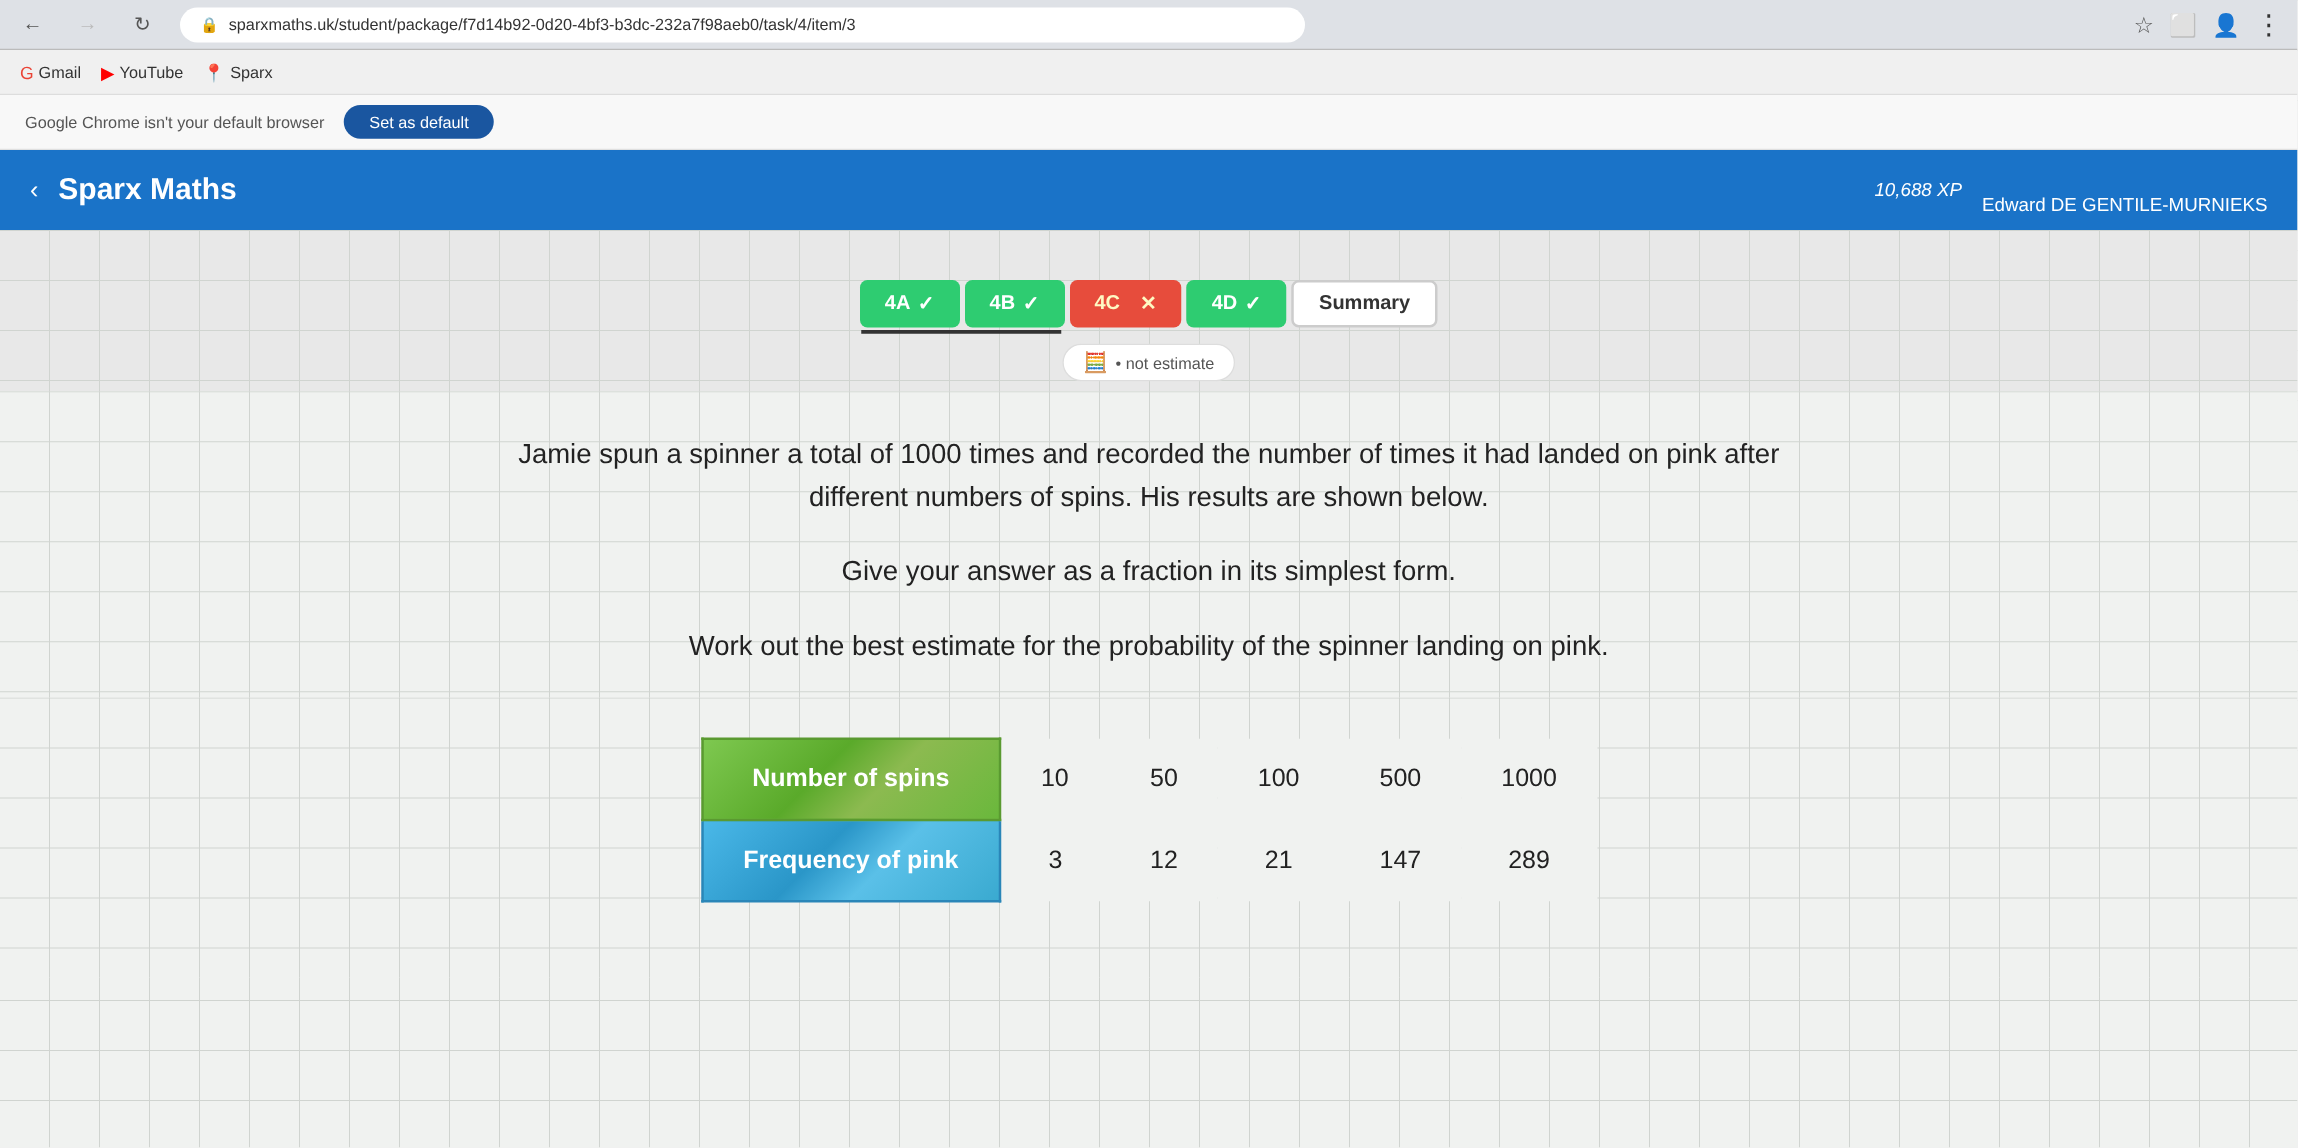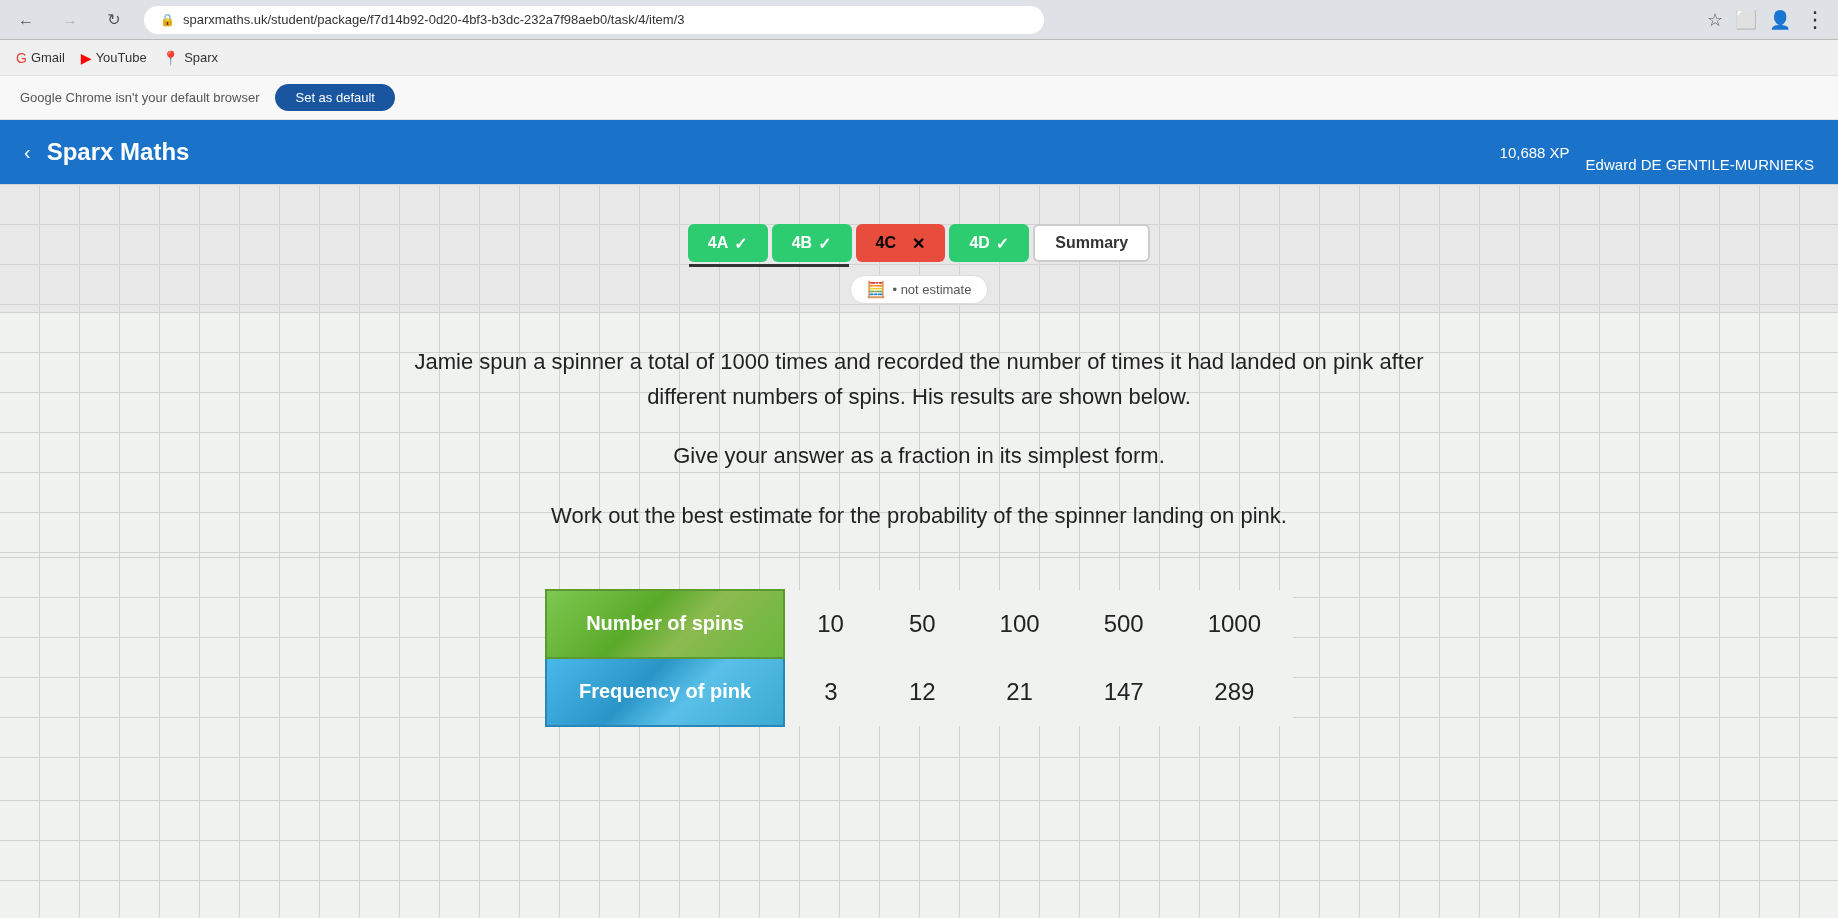--- a/index.html
+++ b/index.html
@@ -18,25 +18,25 @@
     
     .default-banner { background: #f8f8f8; border-bottom: 1px solid #e0e0e0; height: 44px; display: flex; align-items: center; padding: 0 20px; gap: 16px; }
     .default-banner-text { font-size: 13px; color: #555; }
     .set-default-btn { background: #1a56a0; color: white; border: none; border-radius: 20px; padding: 6px 20px; font-size: 13px; cursor: pointer; font-weight: 500; }
 
     
     .sparx-header { background: #1a73c8; height: 64px; display: flex; align-items: center; padding: 0 24px; }
     .back-arrow { color: white; font-size: 20px; margin-right: 16px; cursor: pointer; }
     .sparx-title { color: white; font-size: 24px; font-weight: bold; }
     .header-right { margin-left: auto; display: flex; align-items: center; gap: 16px; }
-    .xp-text { color: white; font-size: 15px; font-weight: 500; }
+    .xp-text { color: white; font-size: 15px; font-weight: 500; font-style: italic; }
     .user-text { color: #ffffff; font-size: 15px; margin-top: 24px; }
     .tab { border-radius: 6px; padding: 8px 20px; font-size: 16px; font-weight: bold; cursor: pointer; display: flex; align-items: center; gap: 6px; margin-top: 24px; }
     .tab-green { background: #2ecc71; color: white; border: none; }
-    .tab-red { background: #e74c3c; color: #000000; border: none; gap: 16px; }
+    .tab-red { background: #e74c3c; color: #fef9c3; border: none; gap: 16px; }
     .tab-summary { background: white; color: #333; border: 2px solid #ccc; font-weight: bold; }
     
     
     .not-allowed-bar { display: flex; justify-content: center; align-items: center; padding: 8px 0; }
 
     
     .question-section { text-align: center; padding: 32px 100px 24px; background: #f0f2f0; background-image: 
       repeating-linear-gradient(0deg, transparent, transparent 39px, #d0d4d0 39px, #d0d4d0 40px),
       repeating-linear-gradient(90deg, transparent, transparent 39px, #d0d4d0 39px, #d0d4d0 40px);
     background-size: 40px 40px; }
@@ -45,21 +45,21 @@
 
     
     .table-section { display: flex; justify-content: center; padding: 32px 16px 60px; background: #f0f2f0; background-image: 
       repeating-linear-gradient(0deg, transparent, transparent 39px, #d0d4d0 39px, #d0d4d0 40px),
       repeating-linear-gradient(90deg, transparent, transparent 39px, #d0d4d0 39px, #d0d4d0 40px);
     background-size: 40px 40px; }
     .data-table { border-collapse: collapse; }
     .table-header-cell { padding: 20px 32px; font-size: 20px; font-weight: bold; color: white; text-align: center; }
     .table-header-green { background: linear-gradient(135deg, #7ec850 0%, #5aaa2a 40%, #8cba50 60%, #6ab83c 100%); border: 2px solid #5a9a30; }
     .table-header-blue { background: linear-gradient(135deg, #4ab8e8 0%, #2a96c8 40%, #5ac0e8 60%, #3aaad0 100%); border: 2px solid #2a86b8; }
-    .table-data-cell { padding: 20px 32px; font-size: 24px; text-align: center; color: #222; background: #f0f2f0; }
+    .table-data-cell { padding: 20px 32px; font-size: 20px; text-align: center; color: #222; background: #f0f2f0; }
     .full-bg { background: #f0f2f0; background-image: 
       repeating-linear-gradient(0deg, transparent, transparent 39px, #d0d4d0 39px, #d0d4d0 40px),
       repeating-linear-gradient(90deg, transparent, transparent 39px, #d0d4d0 39px, #d0d4d0 40px);
     background-size: 40px 40px; min-height: 918px; }
   </style>
 </head>
 <body>
 
 <div class="full-bg">
 

